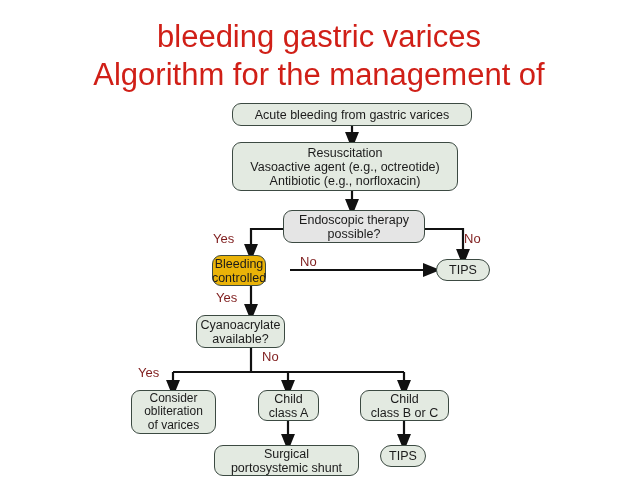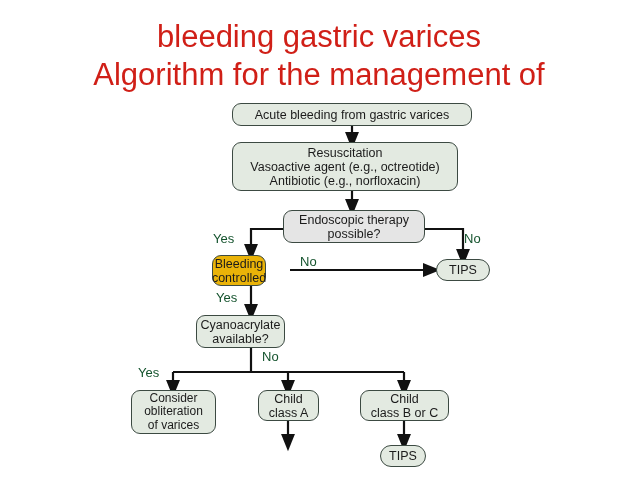--- a/index.html
+++ b/index.html
@@ -58,21 +58,21 @@
     display: flex;
     align-items: center;
     justify-content: center;
     white-space: pre-line;
     padding: 0 4px;
   }
   .node.small { font-size: 12px; line-height: 13.5px; }
   .node.pill { border-radius: 11px; }
   .edgelabel {
     position: absolute;
-    color: #14532d;
+    color: #7f1d1d;
     font-family: "Liberation Sans", sans-serif;
     font-size: 13px;
     line-height: 14px;
     white-space: nowrap;
   }
 </style>
 </head>
 <body>
 
 <div id="page">
@@ -136,20 +136,22 @@
     <div class="node small" style="left: 131px; top: 390px; width: 85px; height: 44px; background: rgb(227, 234, 225); border-color: rgb(60, 74, 66);">Consider
 obliteration
 of varices</div>
 
     <div class="node" style="left: 258px; top: 390px; width: 61px; height: 31px; background: rgb(227, 234, 225); border-color: rgb(60, 74, 66);">Child
 class A</div>
 
     <div class="node" style="left: 360px; top: 390px; width: 89px; height: 31px; background: rgb(227, 234, 225); border-color: rgb(60, 74, 66);">Child
 class B or C</div>
 
+    <div class="node" style="left: 214px; top: 445px; width: 145px; height: 31px; background: rgb(227, 234, 225); border-color: rgb(60, 74, 66);">Surgical
+portosystemic shunt</div>
 
     <div class="node pill" style="left: 380px; top: 445px; width: 46px; height: 22px; background: rgb(227, 234, 225); border-color: rgb(60, 74, 66);">TIPS</div>
 
     <div class="edgelabel" style="left:213px; top:232px;">Yes</div>
     <div class="edgelabel" style="left:464px; top:232px;">No</div>
     <div class="edgelabel" style="left:300px; top:255px;">No</div>
     <div class="edgelabel" style="left:216px; top:291px;">Yes</div>
     <div class="edgelabel" style="left:262px; top:350px;">No</div>
     <div class="edgelabel" style="left:138px; top:366px;">Yes</div>
 

